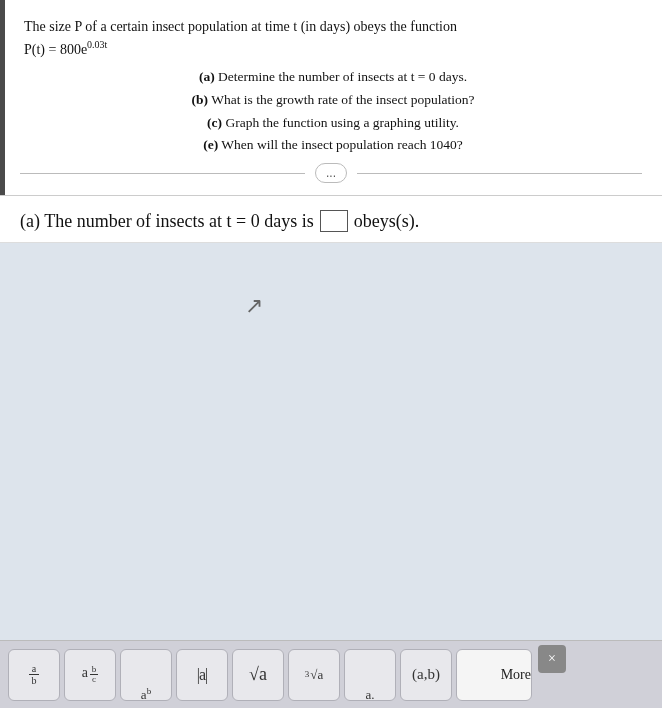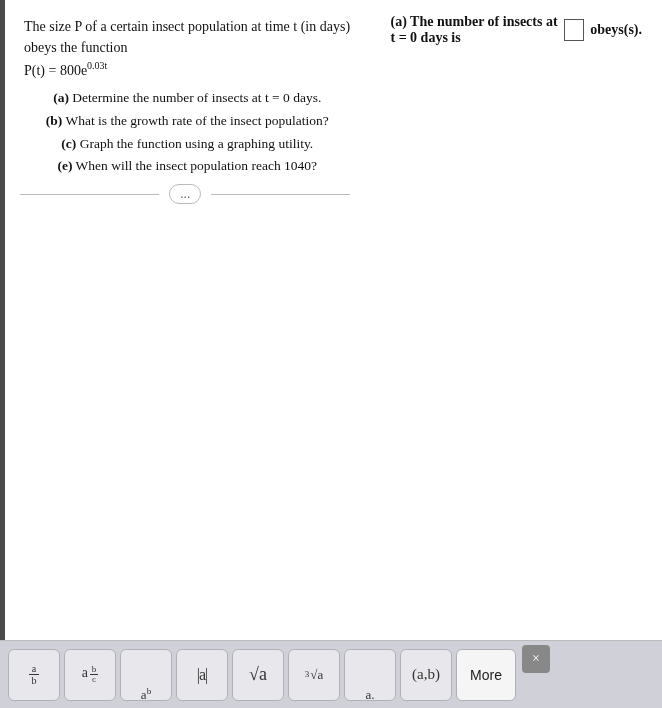--- a/index.html
+++ b/index.html
@@ -10,21 +10,21 @@
       font-family: Georgia, 'Times New Roman', serif;
       overflow: hidden;
       position: relative;
     }
 
     .main-container {
       width: 662px;
       height: 708px;
       background: #f0f0f0;
       display: flex;
-      flex-direction: row;
+      flex-direction: column;
       position: relative;
       border-radius: 30px;
     }
 
     .problem-card {
       background: #ffffff;
       margin: 0;
       padding: 16px 20px 12px 20px;
       border-bottom: 1px solid #ccc;
       position: relative;
@@ -91,26 +91,25 @@
       color: #555;
     }
 
     .answer-section {
       background: #ffffff;
       padding: 14px 20px 10px 20px;
       border-bottom: 1px solid #ddd;
     }
 
     .answer-text {
-      font-size: 14px;
+      font-size: 18px;
       color: #111;
       display: flex;
       align-items: center;
       gap: 6px;
-      font-weight: bold;
     }
 
     .answer-input-box {
       display: inline-block;
       width: 28px;
       height: 22px;
       border: 1.5px solid #555;
       background: #fff;
       vertical-align: middle;
     }
@@ -157,29 +156,29 @@
       cursor: pointer;
       font-size: 16px;
       color: #333;
       flex-shrink: 0;
     }
 
     .more-btn {
       background: #f5f5f5;
       border: 1px solid #b0b0b8;
       border-radius: 6px;
-      width: 60px;
+      width: 76px;
       height: 52px;
       display: flex;
       align-items: center;
-      justify-content: center;
+      justify-content: flex-end;
       cursor: pointer;
       font-size: 14px;
       color: #222;
-      font-family: Liberation Sans, sans-serif;
+      font-family: Liberation Serif, serif;
     }
 
     .close-btn {
       width: 28px;
       height: 28px;
       background: #888;
       border-radius: 4px;
       display: flex;
       align-items: center;
       justify-content: center;

